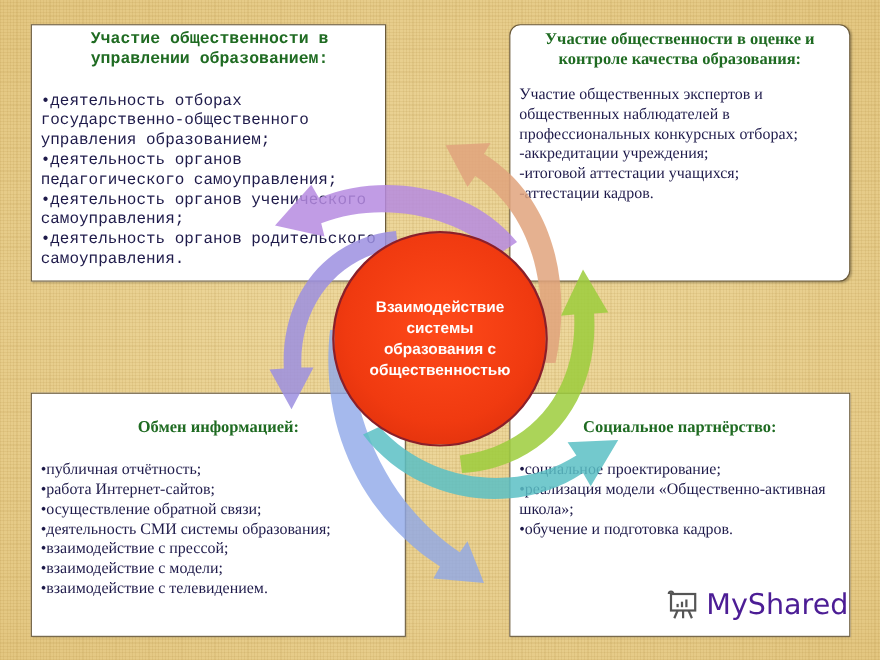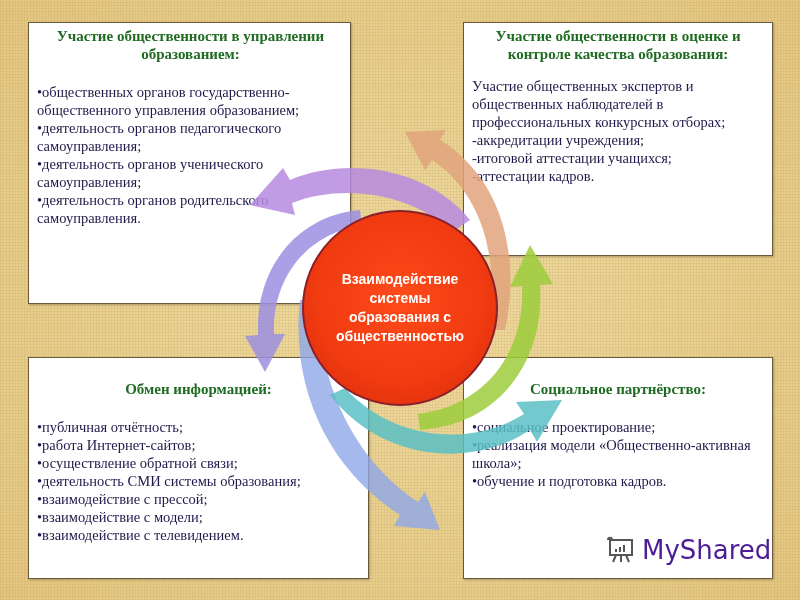--- a/index.html
+++ b/index.html
@@ -8,23 +8,23 @@
     background-image:
       repeating-linear-gradient(0deg, rgba(160,120,40,0.10) 0 1px, transparent 1px 3px),
       repeating-linear-gradient(90deg, rgba(160,120,40,0.10) 0 1px, transparent 1px 3px),
       radial-gradient(ellipse at 50% 50%, #efdba2 0%, #e3c680 100%);
     font-family:"Liberation Serif","DejaVu Serif",serif;}
   .box{position:absolute;background:#fff;border:1.5px solid #6b5a3a;box-sizing:border-box;
     box-shadow:1px 1px 2px rgba(0,0,0,0.25);color:#1e1a4a;font-size:14.5px;line-height:18px;}
   .box .title{color:#1f6b22;font-weight:bold;font-size:15px;line-height:18px;text-align:center;}
   .box ul{list-style:none;margin:0;padding:0;}
   .box li{margin:0;}
-  #b1{left:28px;top:22px;width:323px;height:282px;padding:4px 6px 0 8px;}
+  #b1{left:28px;top:22px;width:323px;height:234px;padding:4px 6px 0 8px;font-family:Liberation Mono, monospace;}
   #b1 .title{margin-bottom:20px;}
-  #b2{left:463px;top:22px;width:310px;height:234px;padding:4px 8px 0 8px;}
+  #b2{left:463px;top:22px;width:310px;height:234px;padding:4px 8px 0 8px;border-radius:10px;}
   #b2 .title{margin-bottom:14px;}
   #b3{left:28px;top:357px;width:341px;height:222px;padding:22px 8px 4px 8px;}
   #b3 .title{margin-bottom:20px;}
   #b4{left:463px;top:357px;width:310px;height:222px;padding:22px 8px 0 8px;}
   #b4 .title{margin-bottom:20px;}
   svg.arrows{position:absolute;left:0;top:0;width:800px;height:600px;pointer-events:none;}
   .center{position:absolute;left:302px;top:210px;width:196px;height:196px;border-radius:50%;
     background:radial-gradient(circle at 50% 45%, #ff4a1a 0%, #f03a10 60%, #d42a0a 100%);
     border:2px solid #8a1f2a;box-sizing:border-box;display:flex;align-items:center;justify-content:center;
     text-align:center;color:#fff;font-family:"Liberation Sans","DejaVu Sans",sans-serif;font-weight:bold;
@@ -33,21 +33,21 @@
   .logo{position:absolute;left:606px;top:535px;display:flex;align-items:center;
     font-family:"DejaVu Sans","Liberation Sans",sans-serif;font-size:26px;color:#4c1d95;}
   .logo svg{margin-right:6px;}
 </style>
 </head>
 <body>
 
 <div class="box" id="b1">
   <div class="title">Участие общественности в управлении образованием:</div>
   <ul>
-    <li>•общественных органов государственно-общественного управления образованием;</li>
+    <li>•деятельность отборах государственно-общественного управления образованием;</li>
     <li>•деятельность органов педагогического самоуправления;</li>
     <li>•деятельность органов ученического самоуправления;</li>
     <li>•деятельность органов родительского самоуправления.</li>
   </ul>
 </div>
 
 <div class="box" id="b2">
   <div class="title">Участие общественности в оценке и контроле качества образования:</div>
   <ul>
     <li>Участие общественных экспертов и общественных наблюдателей в профессиональных конкурсных отборах;</li>

